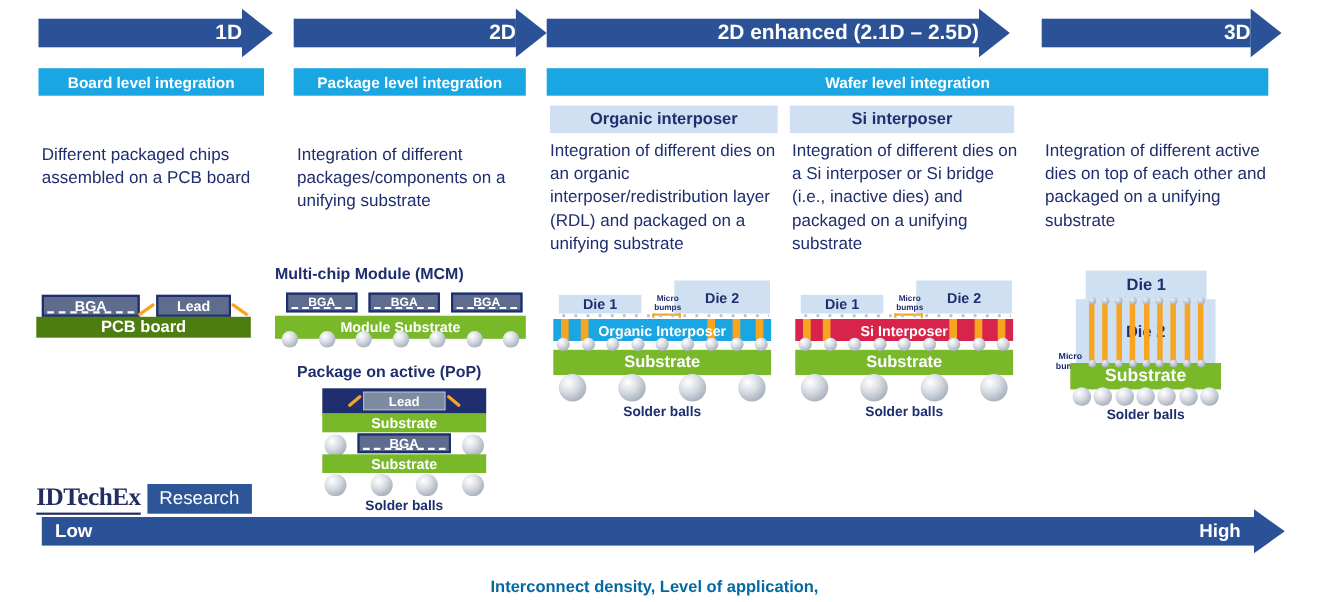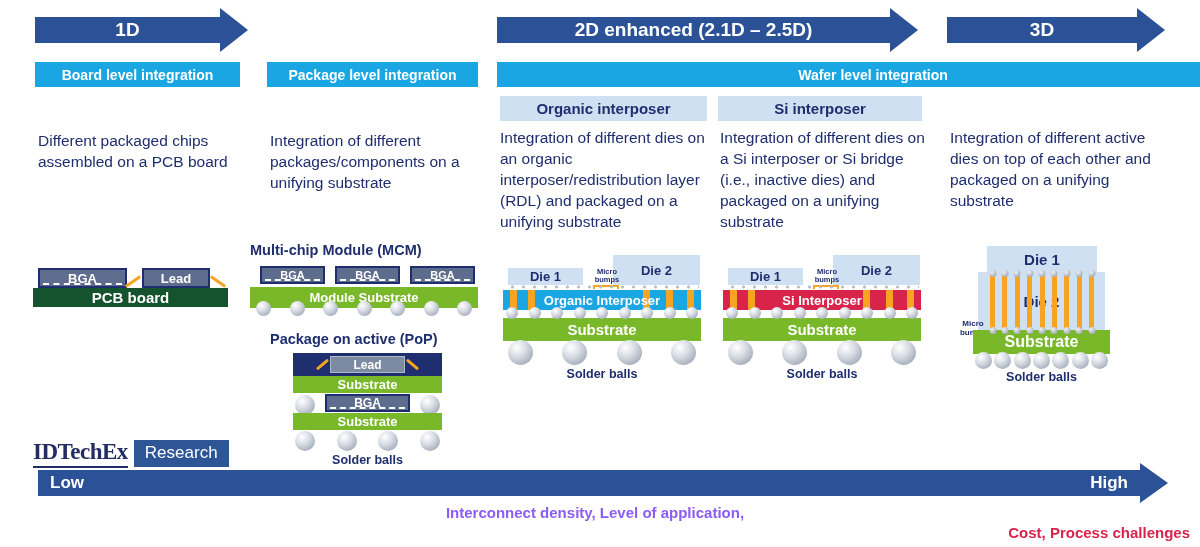--- a/index.html
+++ b/index.html
@@ -3,21 +3,21 @@
 <meta charset="utf-8">
 <style>
   html,body{margin:0;padding:0;background:#fff;}
   #canvas{position:relative;width:1200px;height:547px;background:#fff;overflow:hidden;
           font-family:"Liberation Sans",sans-serif;}
   .abs{position:absolute;}
 
   
   .stage-arrow{position:absolute;top:8px;height:44px;}
   .stage-arrow .body{position:absolute;left:0;right:28px;top:9px;bottom:9px;background:#2B5197;
-                     display:flex;align-items:center;justify-content:center;}
+                     display:flex;align-items:center;justify-content:flex-end;}
   .stage-arrow .body span{color:#fff;font-weight:bold;font-size:19px;}
   .stage-arrow .head{position:absolute;right:0;top:0;width:0;height:0;
                      border-top:22px solid transparent;border-bottom:22px solid transparent;
                      border-left:28px solid #2B5197;}
 
   
   .band{position:absolute;top:62px;height:25px;background:#19A6E2;display:flex;
         align-items:center;justify-content:center;color:#fff;font-weight:bold;font-size:14px;}
 
   
@@ -63,70 +63,76 @@
               padding:3px 11px 4px 11px;line-height:20px;}
   .bottom-arrow{position:absolute;left:38px;top:463px;width:1130px;height:40px;}
   .bottom-arrow .body{position:absolute;left:0;right:28px;top:7px;bottom:7px;background:#2B5197;
               display:flex;align-items:center;justify-content:space-between;padding:0 12px;}
   .bottom-arrow .body span{color:#fff;font-weight:bold;font-size:17px;}
   .bottom-arrow .head{position:absolute;right:0;top:0;width:0;height:0;
               border-top:20px solid transparent;border-bottom:20px solid transparent;
               border-left:28px solid #2B5197;}
   .caption-lines{position:absolute;left:0;top:503px;width:1190px;text-align:center;
                  font-weight:bold;font-size:15px;line-height:20px;}
-  .cap-green{color:#8b5cf6;} .cap-red{color:#D8234B;text-align:right;}
+  .cap-green{color:#0369a1;margin-top:21px;} .cap-red{color:#D8234B;text-align:right;}
 </style>
 </head>
 <body>
 
 <div id="canvas">
 
   <div class="stage-arrow" style="left:35px;width:213px;">
     <div class="body">
         <span>1D</span>
       </div>
     <div class="head"></div>
   </div>
+  <div class="stage-arrow" style="left:267px;width:230px;">
+    <div class="body">
+        <span>2D</span>
+      </div>
+    <div class="head"></div>
+  </div>
   <div class="stage-arrow" style="left:497px;width:421px;">
     <div class="body">
         <span>2D enhanced (2.1D – 2.5D)</span>
       </div>
     <div class="head"></div>
   </div>
   <div class="stage-arrow" style="left:947px;width:218px;">
     <div class="body">
         <span>3D</span>
       </div>
     <div class="head"></div>
   </div>
 
   <div class="band" style="left:267px;width:211px;">Package level integration</div>
   <div class="band" style="left:35px;width:205px;">Board level integration</div>
-  <div class="band" style="left:497px;width:656px;padding-left:48px;">Wafer level integration</div>
+  <div class="band" style="left:497px;width:656px;">Wafer level integration</div>
 
   <div class="subhead" style="left:500px;width:207px;">Organic interposer</div>
   <div class="subhead" style="left:718px;width:204px;">Si interposer</div>
 
   <div class="desc" style="left:38px;top:130px;width:195px;">Different packaged chips assembled on a PCB board</div>
   <div class="desc" style="left:270px;top:130px;width:212px;">Integration of different packages/components on a unifying substrate</div>
   <div class="desc" style="left:720px;top:127px;width:210px;">Integration of different dies on a Si interposer or Si bridge (i.e., inactive dies) and packaged on a unifying substrate</div>
   <div class="desc" style="left:500px;top:127px;width:212px;">Integration of different dies on an organic interposer/redistribution layer (RDL) and packaged on a unifying substrate</div>
   <div class="desc" style="left:950px;top:127px;width:218px;">Integration of different active dies on top of each other and packaged on a unifying substrate</div>
 
   <div class="abs" style="left:33px;top:262px;width:195px;height:46px;">
     <div class="chip" style="left:5px;top:6px;width:89px;height:20px;font-size:13px;">
       <span>BGA</span>
       <i class="dashes"></i>
     </div>
     <div class="chip" style="left:109px;top:6px;width:68px;height:20px;font-size:13px;">
       <span>Lead</span>
     </div>
     <div class="leg" style="left:91px;top:18px;width:18px;transform:rotate(-35deg);"></div>
     <div class="leg" style="left:176px;top:18px;width:18px;transform:rotate(35deg);"></div>
-    <div class="bar" style="left:0;top:26px;width:195px;height:19px;background:#14532d;font-size:15px;">PCB board</div>
+    <div class="bar" style="left:0;top:26px;width:195px;height:19px;background:#4d7c0f;font-size:15px;">PCB board</div>
   </div>
 
   <div class="abs" style="left:250px;top:242px;width:228px;height:80px;">
     <div class="dtitle" style="left:0;top:0;width:228px;">Multi-chip Module (MCM)</div>
     <div class="chip" style="left:10px;top:24px;width:65px;height:18px;font-size:11px;">
       <span>BGA</span>
       <i class="dashes"></i>
     </div>
     <div class="chip" style="left:85px;top:24px;width:65px;height:18px;font-size:11px;">
       <span>BGA</span>

